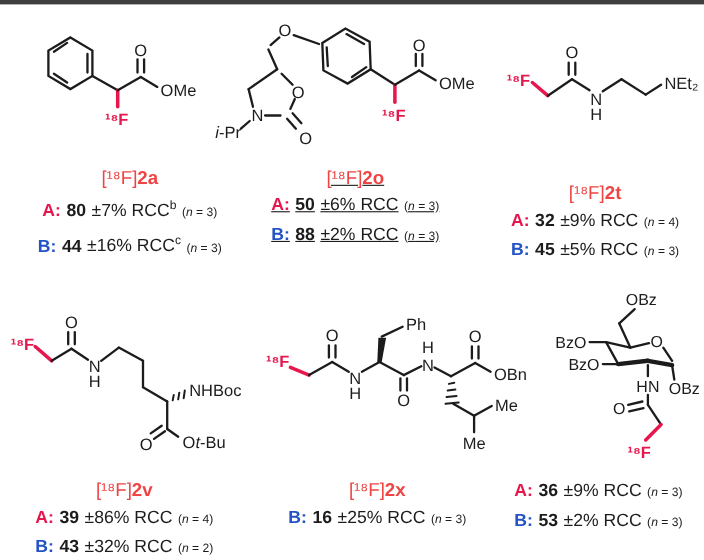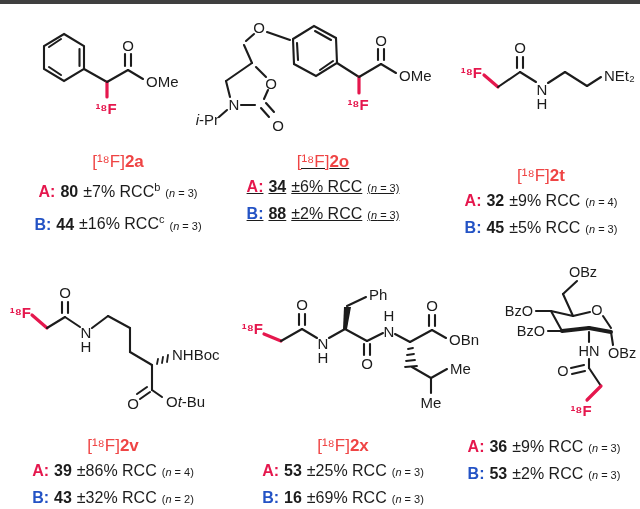--- a/index.html
+++ b/index.html
@@ -237,38 +237,37 @@
 </figure>
 
 <div class="caption" style="left:8px;top:150px;width:220px;">
   <div class="cmpd-name"><span>[¹⁸F]</span><b>2a</b></div>
   <div class="rcc"><span class="key key-a">A:</span><span class="val">80</span><span>±7% RCC</span><sup>b</sup><span class="n-note"><span>(</span><span class="it">n</span><span> = 3)</span></span></div>
   <div class="rcc"><span class="key key-b">B:</span><span class="val">44</span><span>±16% RCC</span><sup>c</sup><span class="n-note"><span>(</span><span class="it">n</span><span> = 3)</span></span></div>
 </div>
 
 <div class="caption" style="left:212px;top:150px;width:222px;text-decoration:underline;">
   <div class="cmpd-name"><span>[¹⁸F]</span><b>2o</b></div>
-  <div class="rcc"><span class="key key-a">A:</span><span class="val">34</span><span>±6% RCC</span><span class="n-note"><span>(</span><span class="it">n</span><span> = 3)</span></span></div>
+  <div class="rcc"><span class="key key-a">A:</span><span class="val">50</span><span>±6% RCC</span><span class="n-note"><span>(</span><span class="it">n</span><span> = 3)</span></span></div>
   <div class="rcc"><span class="key key-b">B:</span><span class="val">88</span><span>±2% RCC</span><span class="n-note"><span>(</span><span class="it">n</span><span> = 3)</span></span></div>
 </div>
 
 <div class="caption" style="left:442px;top:164px;width:198px;">
   <div class="cmpd-name"><span>[¹⁸F]</span><b>2t</b></div>
   <div class="rcc"><span class="key key-a">A:</span><span class="val">32</span><span>±9% RCC</span><span class="n-note"><span>(</span><span class="it">n</span><span> = 4)</span></span></div>
   <div class="rcc"><span class="key key-b">B:</span><span class="val">45</span><span>±5% RCC</span><span class="n-note"><span>(</span><span class="it">n</span><span> = 3)</span></span></div>
 </div>
 
 <div class="caption" style="left:2px;top:434px;width:222px;">
   <div class="cmpd-name"><span>[¹⁸F]</span><b>2v</b></div>
   <div class="rcc"><span class="key key-a">A:</span><span class="val">39</span><span>±86% RCC</span><span class="n-note"><span>(</span><span class="it">n</span><span> = 4)</span></span></div>
   <div class="rcc"><span class="key key-b">B:</span><span class="val">43</span><span>±32% RCC</span><span class="n-note"><span>(</span><span class="it">n</span><span> = 2)</span></span></div>
 </div>
 
 <div class="caption" style="left:232px;top:434px;width:222px;">
   <div class="cmpd-name"><span>[¹⁸F]</span><b>2x</b></div>
-  <div class="rcc"><span class="key key-a">A:</span><span class="val">53</span><span>±25% RCC</span><span class="n-note"><span>(</span><span class="it">n</span><span> = 3)</span></span></div>
-  <div class="rcc"><span class="key key-b">B:</span><span class="val">16</span><span>±69% RCC</span><span class="n-note"><span>(</span><span class="it">n</span><span> = 3)</span></span></div>
+  <div class="rcc"><span class="key key-b">B:</span><span class="val">16</span><span>±25% RCC</span><span class="n-note"><span>(</span><span class="it">n</span><span> = 3)</span></span></div>
 </div>
 
 <div class="caption" style="left:448px;top:434px;width:192px;">
   <div class="rcc"><span class="key key-a">A:</span><span class="val">36</span><span>±9% RCC</span><span class="n-note"><span>(</span><span class="it">n</span><span> = 3)</span></span></div>
   <div class="rcc"><span class="key key-b">B:</span><span class="val">53</span><span>±2% RCC</span><span class="n-note"><span>(</span><span class="it">n</span><span> = 3)</span></span></div>
 </div>
 
 </body></html>

